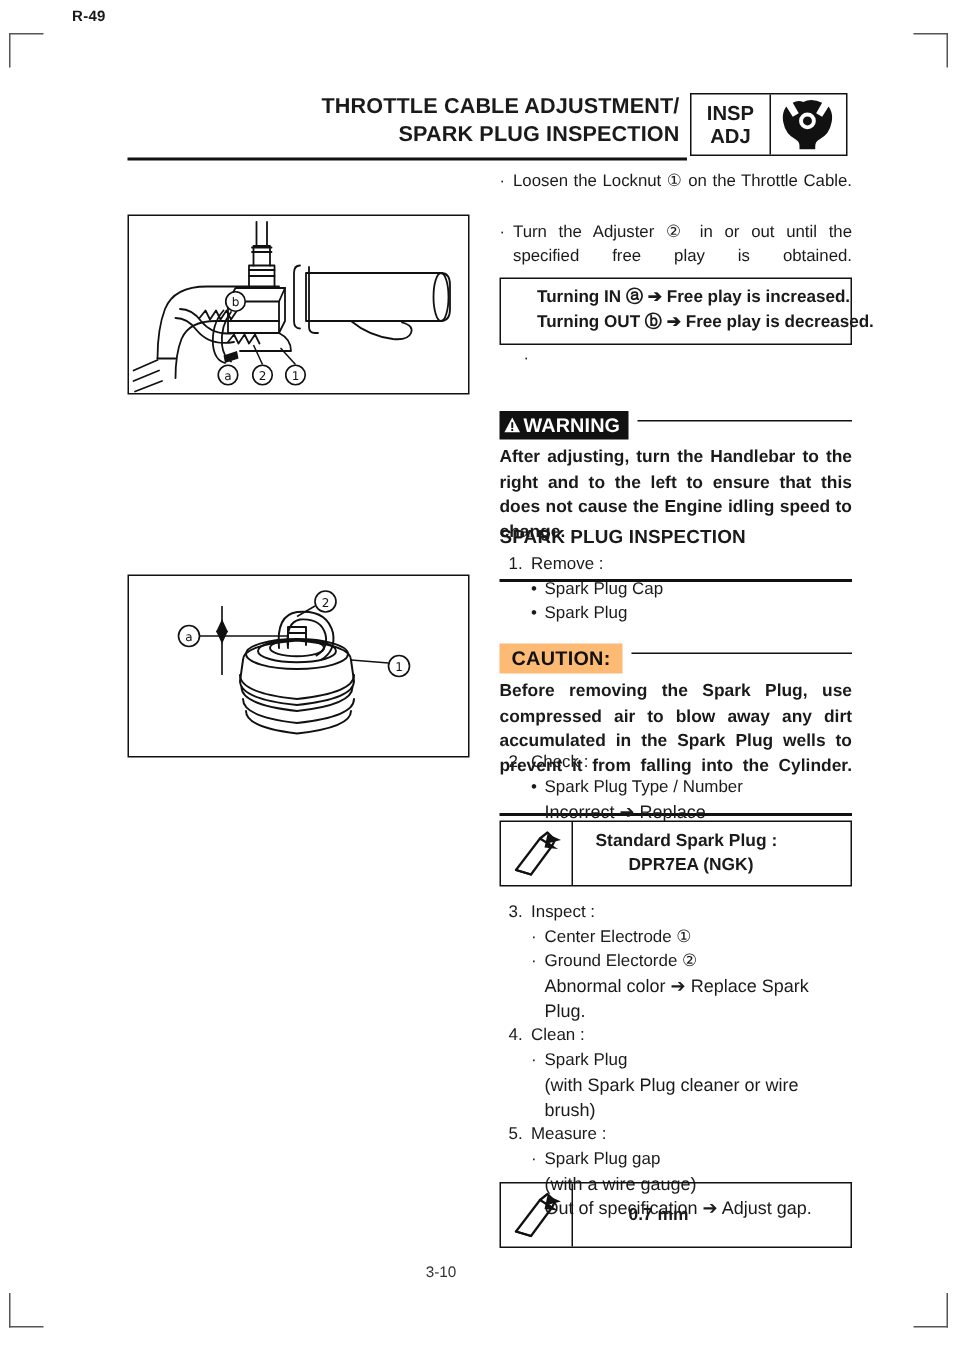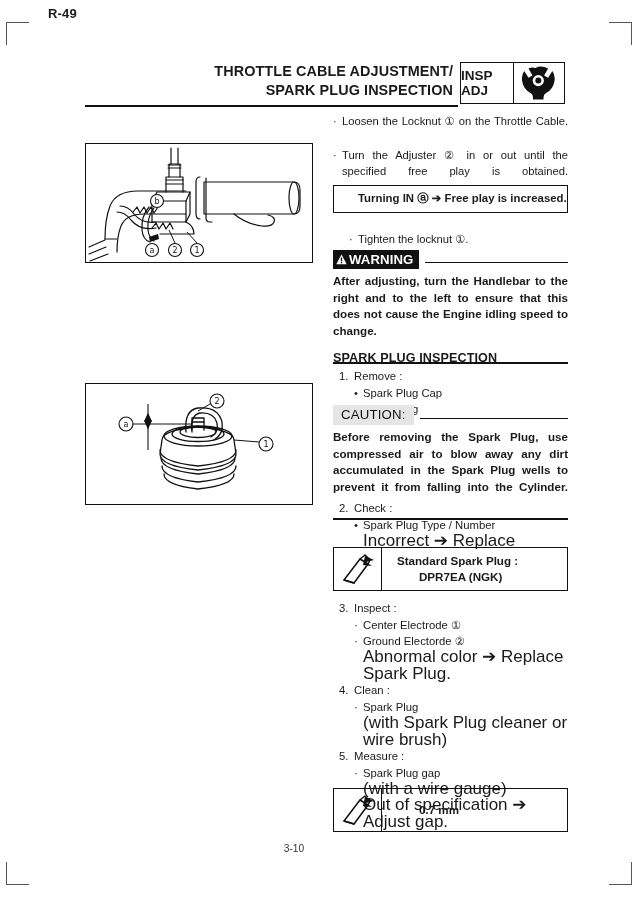--- a/index.html
+++ b/index.html
@@ -25,21 +25,21 @@
   .crop.tl { left: 6px;  top: 22px;  border-left: 1.5px solid #555; border-top: 1.5px solid #555; }
   .crop.tr { right: 6px; top: 22px;  border-right: 1.5px solid #555; border-top: 1.5px solid #555; }
   .crop.bl { left: 6px;  bottom: 18px; border-left: 1.5px solid #555; border-bottom: 1.5px solid #555; }
   .crop.br { right: 6px; bottom: 18px; border-right: 1.5px solid #555; border-bottom: 1.5px solid #555; }
 
   
   .page-stamp {
     position: absolute;
     left: 48px;
     top: 6px;
-    font-size: 13px;
+    font-size: 10px;
     font-weight: bold;
     letter-spacing: 0.2px;
     color: #1a1a1a;
   }
 
   
   .header {
     position: absolute;
     left: 85px;
     top: 62px;
@@ -65,20 +65,21 @@
     height: 42px;
     border: 1.6px solid #111;
     display: flex;
     box-sizing: border-box;
   }
   .badge-text {
     flex: 0 0 52px;
     border-right: 1.4px solid #111;
     display: flex;
     flex-direction: column;
+    align-items: center;
     justify-content: center;
     font-size: 13.5px;
     font-weight: bold;
     line-height: 15px;
   }
   .badge-icon {
     flex: 1;
     display: flex;
     align-items: center;
     justify-content: center;
@@ -133,39 +134,39 @@
     box-sizing: border-box;
     font-size: 11.4px;
     font-weight: bold;
     line-height: 17px;
   }
   .note-box .row { white-space: nowrap; }
 
   
   .alert-head {
     display: flex;
-    align-items: center;
     margin-bottom: 4px;
+    margin-top: 24px;
   }
   .warn-badge {
     background: #111;
     color: #fff;
     font-size: 13.2px;
     font-weight: bold;
     padding: 1.5px 6px 2.5px 3px;
     display: inline-flex;
     align-items: center;
     gap: 2px;
     letter-spacing: 0.1px;
   }
   .caution-badge {
-    background: #e5e5e5;
+    background: #fdba74;
     color: #111;
     font-size: 13.2px;
-    font-weight: normal;
+    font-weight: bold;
     padding: 2px 8px 3px 8px;
     letter-spacing: 0.2px;
   }
   .alert-rule {
     flex: 1;
     height: 0;
     border-top: 1.7px solid #111;
     margin-left: 6px;
     margin-top: 6px;
   }
@@ -195,21 +196,21 @@
   .step-body { flex: 1; }
   .sub {
     display: flex;
     font-size: 11.3px;
     line-height: 16.4px;
     padding-left: 21px;
   }
   .sub-dot { flex: 0 0 9px; }
   .sub-body { flex: 1; }
   .plain {
-    font-size: 17px;
+    font-size: 12px;
     line-height: 16.4px;
     padding-left: 30px;
   }
 
   
   .spec-box {
     border: 1.6px solid #111;
     display: flex;
     box-sizing: border-box;
     height: 44px;
@@ -383,27 +384,27 @@
   </div>
   <div class="bullet-row">
     <span class="bullet-dot">·</span>
     <span class="bullet-body just">Turn  the  Adjuster ② in  or  out  until  the specified free play is obtained.</span>
   </div>
 </div>
 
 <div class="col" style="top:185px;">
   <div class="note-box">
     <div class="row">Turning IN ⓐ  ➔ Free play is increased.</div>
+    <div class="row">Turning OUT ⓑ ➔ Free play is decreased.</div>
   </div>
 </div>
 
 <div class="col body-text" style="top:231px;">
   <div class="bullet-row" style="padding-left:16px;">
     <span class="bullet-dot">·</span>
-    <span class="bullet-body">Tighten  the locknut ①.</span>
   </div>
 </div>
 
 <div class="col" style="top:250px;">
   <div class="alert-head">
     <span class="warn-badge">
       <svg width="11" height="11" viewBox="0 0 11 11" aria-hidden="true">
         <path d="M5.5 0.4 L10.7 10.2 L0.3 10.2 Z" fill="#fff"></path>
         <rect x="4.85" y="3.5" width="1.3" height="3.9" fill="#111"></rect>
         <rect x="4.85" y="8.0" width="1.3" height="1.3" fill="#111"></rect>

